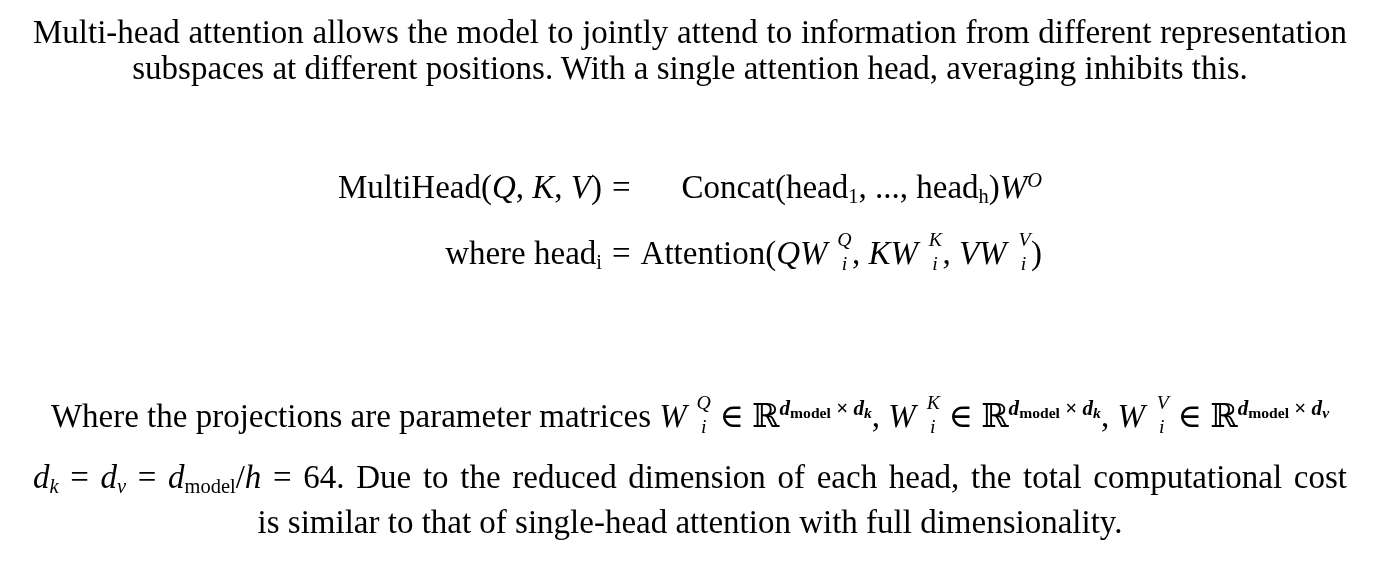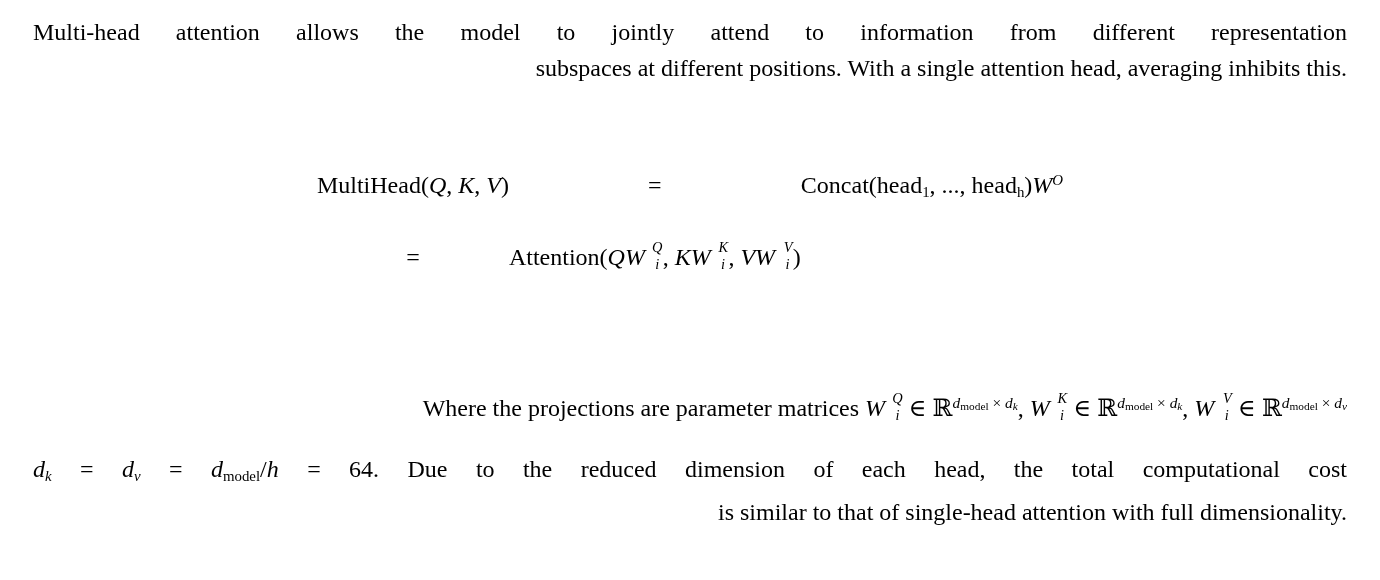--- a/index.html
+++ b/index.html
@@ -7,40 +7,40 @@
     width: 1380px; height: 580px;
     background: #ffffff;
     overflow: hidden;
   }
   .page {
     box-sizing: border-box;
     width: 1380px; height: 580px;
     padding: 14px 33px 0 33px;
     font-family: "Liberation Serif", "DejaVu Serif", serif;
     color: #000000;
-    font-size: 24px;
+    font-size: 33px;
   }
   .para { width: 100%; }
   .pline {
     line-height: 36px;
     white-space: normal;
-    text-align: right;
+    text-align: center;
   }
   
   .para .pline:not(:last-child) {
     text-align: justify;
     text-align-last: justify;
   }
   
   .tok-rm { font-style: normal; }
   .tok-it { font-style: italic; }
   .tok-sub   { font-size: 62%; vertical-align: -0.26em; font-style: normal; }
   .tok-subit { font-size: 62%; vertical-align: -0.26em; font-style: italic; }
   .tok-supit { font-size: 62%; vertical-align: 0.52em; font-style: italic; }
-  .tok-supg  { font-size: 64%; vertical-align: 0.55em; font-style: normal; white-space: nowrap; }
+  .tok-supg  { font-size: 64%; vertical-align: 0.55em; font-style: normal; white-space: nowrap; font-weight: bold; }
   .tok-supg .tok-sub,
   .tok-supg .tok-subit { font-size: 74%; vertical-align: -0.18em; }
   
   .tok-stack {
     position: relative;
     display: inline-block;
     line-height: 1;
     padding-right: 0.74em;
     white-space: nowrap;
   }
@@ -52,21 +52,21 @@
   .stack-sub {
     position: absolute; right: 0.24em; bottom: -0.18em;
     font-size: 60%; font-style: italic; line-height: 1;
   }
   
   .eqblock {
     display: grid;
     grid-template-columns: max-content max-content max-content;
     width: fit-content;
     margin: 72px auto 0 auto;
-    row-gap: 21px;
+    row-gap: 13px;
     align-items: baseline;
   }
   .eq-lhs { text-align: right; line-height: 44px; white-space: nowrap; }
   .eq-eq  { text-align: center; line-height: 44px; padding: 0 10px; }
   .eq-rhs { text-align: right;  line-height: 44px; white-space: nowrap; }
   
   #paragraph-2 { margin-top: 106px; }
   #paragraph-3 { margin-top: 25px; }
   #paragraph-2 .pline, #paragraph-3 .pline { line-height: 36px; }
 </style>
@@ -77,20 +77,21 @@
 
   <div id="paragraph-1" class="para">
       <div class="pline"><span class="tok-rm">Multi-head attention allows the model to jointly attend to information from different representation</span></div>
       <div class="pline"><span class="tok-rm">subspaces at different positions. With a single attention head, averaging inhibits this.</span></div>
     </div>
 
   <div id="equation-block" class="eqblock">
       <div class="eq-lhs"><span class="tok-rm">MultiHead(</span><span class="tok-it">Q</span><span class="tok-rm">, </span><span class="tok-it">K</span><span class="tok-rm">, </span><span class="tok-it">V</span><span class="tok-rm">)</span></div>
       <div class="eq-eq">=</div>
       <div class="eq-rhs"><span class="tok-rm">Concat(head</span><span class="tok-sub">1</span><span class="tok-rm">, ..., head</span><span class="tok-sub">h</span><span class="tok-rm">)</span><span class="tok-it">W</span><span class="tok-supit">O</span></div>
+      <div class="eq-lhs"><span class="tok-rm">where head</span><span class="tok-sub">i</span></div>
       <div class="eq-eq">=</div>
       <div class="eq-rhs"><span class="tok-rm">Attention(</span><span class="tok-it">Q</span><span class="tok-stack"><span class="stack-base">W</span><span class="stack-sup">Q</span><span class="stack-sub">i</span></span><span class="tok-rm">, </span><span class="tok-it">K</span><span class="tok-stack"><span class="stack-base">W</span><span class="stack-sup">K</span><span class="stack-sub">i</span></span><span class="tok-rm">, </span><span class="tok-it">V</span><span class="tok-stack"><span class="stack-base">W</span><span class="stack-sup">V</span><span class="stack-sub">i</span></span><span class="tok-rm">)</span></div>
     </div>
 
   <div id="paragraph-2" class="para">
       <div class="pline"><span class="tok-rm">Where the projections are parameter matrices </span><span class="tok-stack"><span class="stack-base">W</span><span class="stack-sup">Q</span><span class="stack-sub">i</span></span><span class="tok-rm"> ∈ ℝ</span><span class="tok-supg"><span class="tok-it">d</span><span class="tok-sub">model</span><span class="tok-rm"> × </span><span class="tok-it">d</span><span class="tok-subit">k</span></span><span class="tok-rm">, </span><span class="tok-stack"><span class="stack-base">W</span><span class="stack-sup">K</span><span class="stack-sub">i</span></span><span class="tok-rm"> ∈ ℝ</span><span class="tok-supg"><span class="tok-it">d</span><span class="tok-sub">model</span><span class="tok-rm"> × </span><span class="tok-it">d</span><span class="tok-subit">k</span></span><span class="tok-rm">, </span><span class="tok-stack"><span class="stack-base">W</span><span class="stack-sup">V</span><span class="stack-sub">i</span></span><span class="tok-rm"> ∈ ℝ</span><span class="tok-supg"><span class="tok-it">d</span><span class="tok-sub">model</span><span class="tok-rm"> × </span><span class="tok-it">d</span><span class="tok-subit">v</span></span></div>
     </div>
 
   <div id="paragraph-3" class="para">
       <div class="pline"><span class="tok-it">d</span><span class="tok-subit">k</span><span class="tok-rm"> = </span><span class="tok-it">d</span><span class="tok-subit">v</span><span class="tok-rm"> = </span><span class="tok-it">d</span><span class="tok-sub">model</span><span class="tok-rm">/</span><span class="tok-it">h</span><span class="tok-rm"> = 64. Due to the reduced dimension of each head, the total computational cost</span></div>

